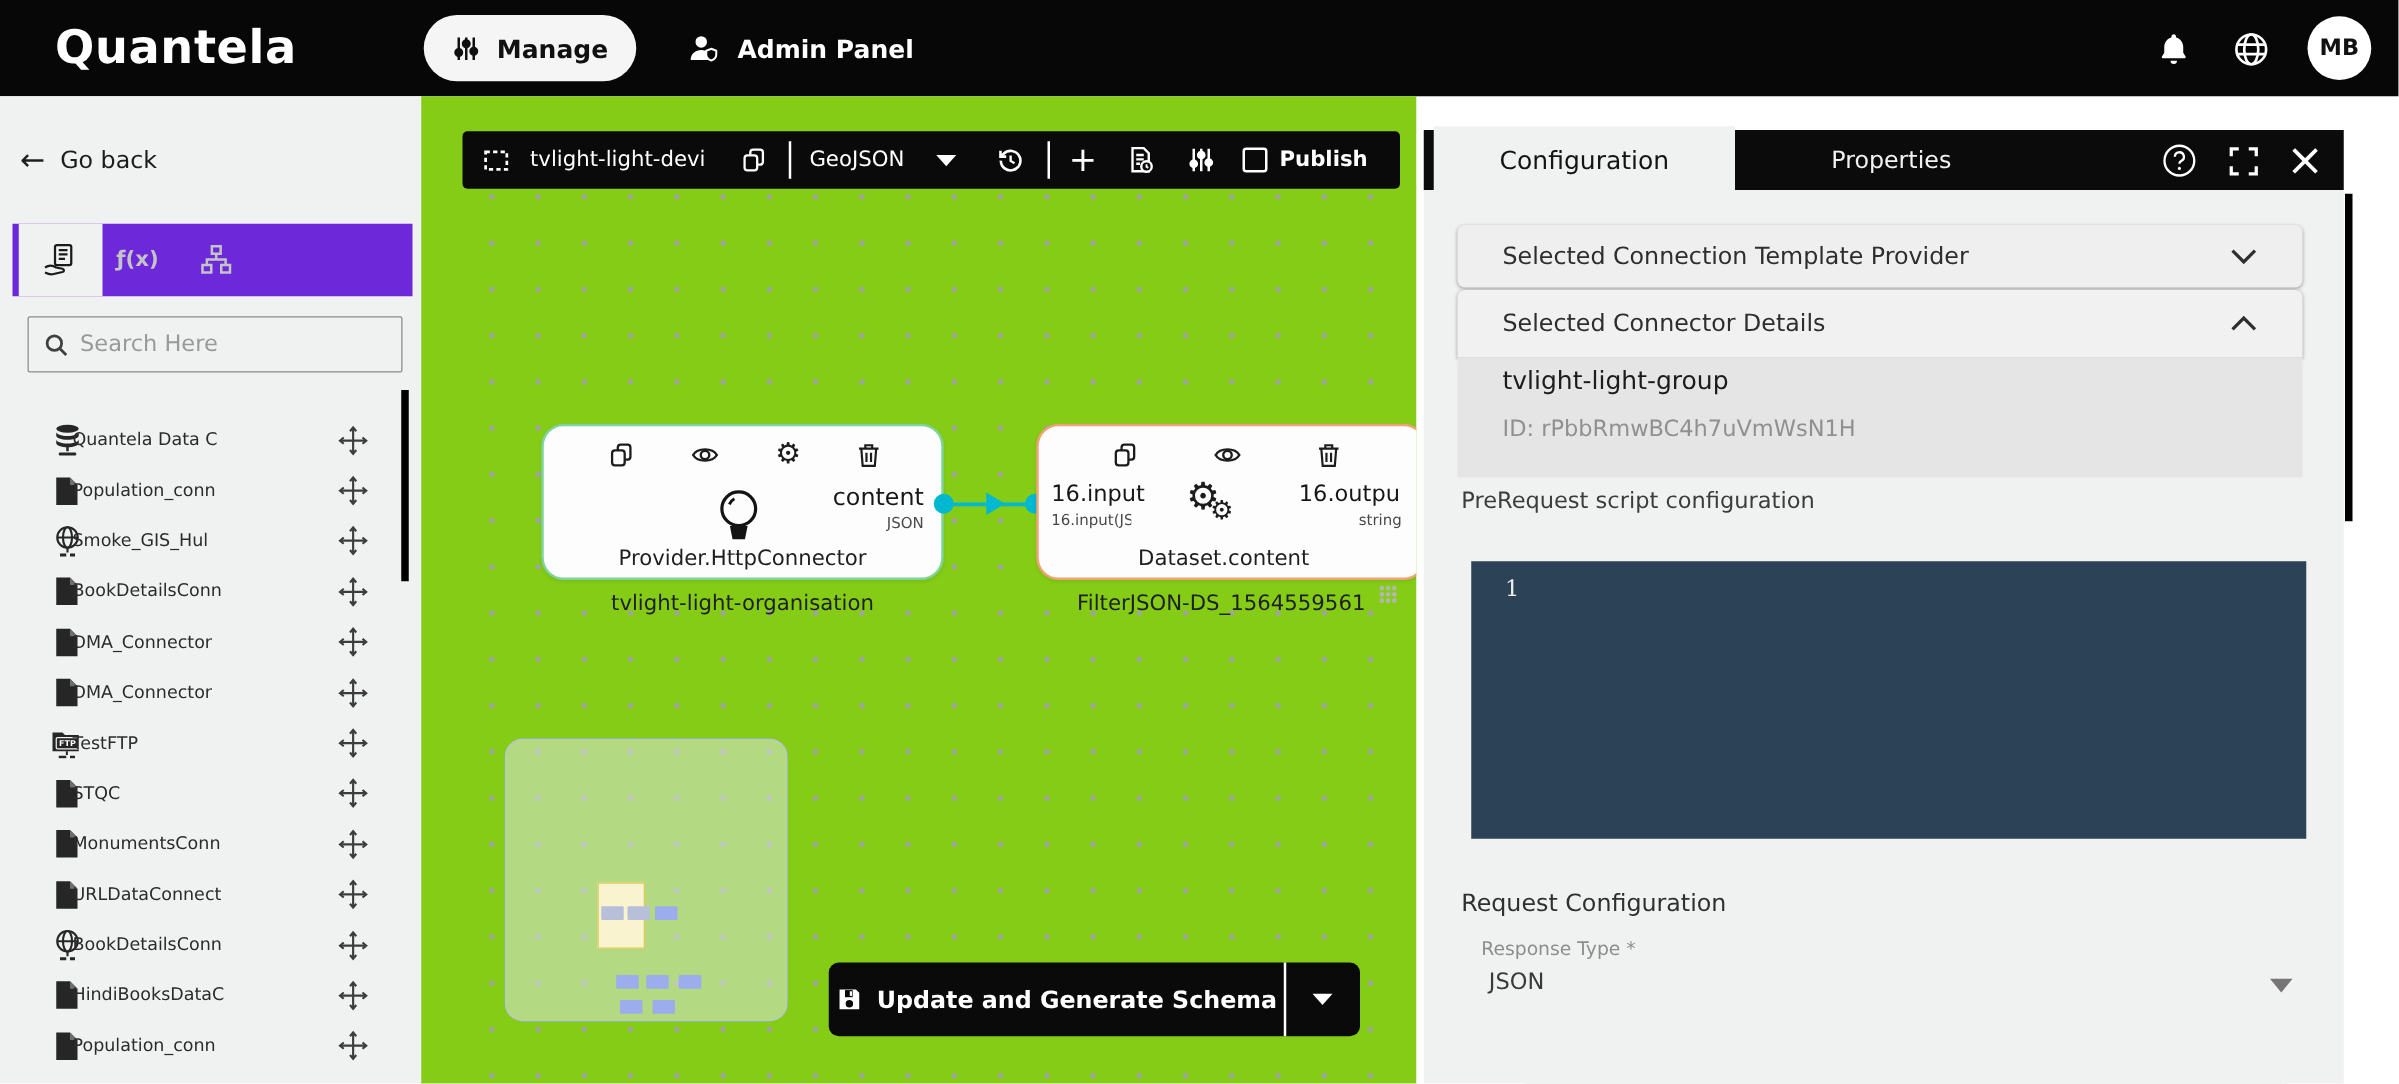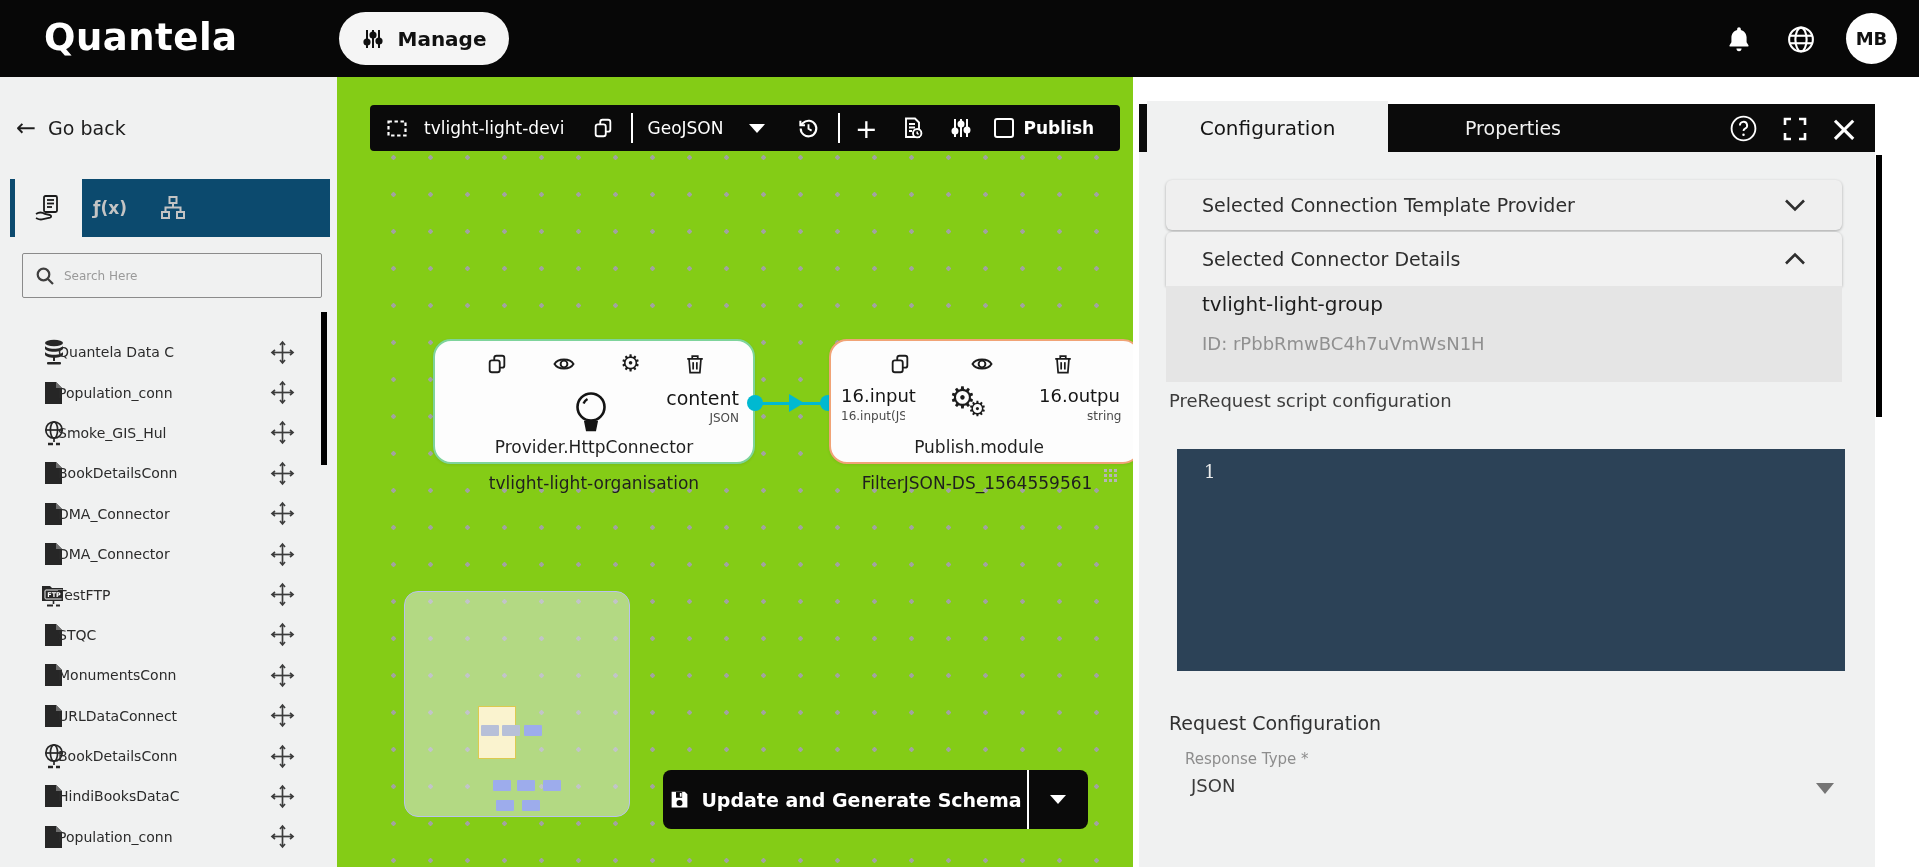--- a/index.html
+++ b/index.html
@@ -18,26 +18,26 @@
   .admin-item .lbl { font-size:20px; font-weight:600; }
   .nav-ic { top:24px; width:30px; height:30px; color:#fff; }
   .avatar { left:1846px; top:13px; width:51px; height:51px; border-radius:50%; background:#fff;
     display:flex; align-items:center; justify-content:center; font-size:18px; font-weight:600; color:#111; }
 
   
   .sidebar { left:0; top:77px; width:337px; height:790px; background:#f0f1f1; }
   .goback { left:16px; top:39px; display:flex; align-items:center; gap:12px; color:#1d1d1d; cursor:pointer; }
   .goback .arr { font-size:24px; line-height:1; }
   .goback .lbl { font-size:19px; }
-  .side-tabs { left:10px; top:102px; width:320px; height:58px; background:#0c4a6e; }
+  .side-tabs { left:10px; top:102px; width:320px; height:58px; background:#6d28d9; }
   .side-tab-active { left:5px; top:0; width:67px; height:58px; background:#f0f1f1; }
   .tab-ic { top:14px; width:30px; height:30px; }
   .searchbox { left:22px; top:176px; width:300px; height:45px; border:1.5px solid #8b8b8b; border-radius:2px;
     display:flex; align-items:center; padding:0 12px; gap:9px; background:transparent; }
-  .searchbox input { border:none; outline:none; background:transparent; font-size:12px; color:#3a3a3a; width:230px;
+  .searchbox input { border:none; outline:none; background:transparent; font-size:18px; color:#3a3a3a; width:230px;
     font-family:"DejaVu Sans", sans-serif; }
   .searchbox input::placeholder { color:#999; }
   .side-list { left:0; top:255px; width:337px; }
   .side-row { position:relative; height:40.4px; display:flex; align-items:center; }
   .li-ic { position:absolute; left:40px; width:27px; height:27px; display:inline-flex; align-items:center; justify-content:center; }
   .li-label { position:absolute; left:58px; font-size:14px; color:#2b2b2b; white-space:nowrap; }
   .li-move { position:absolute; left:270px; width:25px; height:25px; display:inline-flex; color:#3c3c3c; cursor:grab; }
   .side-scroll { left:321px; top:235px; width:6px; height:153px; background:#000; }
 
   
@@ -137,20 +137,30 @@
             <line x1="11" y1="2" x2="11" y2="20"></line>
             <line x1="17" y1="2" x2="17" y2="20"></line>
           <circle cx="5" cy="14" r="2.6" fill="#111"></circle>
             <circle cx="11" cy="7" r="2.6" fill="#111"></circle>
             <circle cx="17" cy="13" r="2.6" fill="#111"></circle>
         </svg>
       </span>
       <span class="lbl">Manage</span>
     </div>
 
+    <div class="abs admin-item">
+      <span class="ic" style="width:30px;height:30px">
+        <svg width="28" height="28" viewBox="0 0 28 28">
+          <circle cx="12" cy="8.5" r="4.6" fill="#fff"></circle>
+          <path d="M3.5 23c0-5 4-8 8.5-8s8.5 3 8.5 8z" fill="#fff"></path>
+          <path d="M20 14l4 1.6v3c0 2.3-1.6 4-4 4.8-2.4-.8-4-2.5-4-4.8v-3z" fill="#070707" stroke="#fff" stroke-width="1.6"></path>
+        </svg>
+      </span>
+      <span class="lbl">Admin Panel</span>
+    </div>
 
     <span class="abs ic nav-ic" style="left:1724px">
       <svg width="28" height="28" viewBox="0 0 24 24" fill="#fff">
         <path d="M12 2c.9 0 1.6.7 1.6 1.6v.6C16.5 5 18.5 7.5 18.5 10.6v4.2l1.6 2.5c.3.5-.1 1.2-.7 1.2H4.6c-.6 0-1-.7-.7-1.2l1.6-2.5v-4.2c0-3.1 2-5.6 4.9-6.4v-.6C10.4 2.7 11.1 2 12 2z"></path>
         <path d="M9.8 20.2h4.4a2.2 2.2 0 1 1-4.4 0z"></path>
       </svg>
     </span>
     <span class="abs ic nav-ic" style="left:1786px">
       <svg width="31" height="31" viewBox="0 0 24 24" fill="none" stroke="#fff" stroke-width="1.7">
         <circle cx="12" cy="12" r="9.5"></circle>
@@ -547,21 +557,21 @@
         <div class="p1">16.input</div>
         <div class="p2">16.input(JSO</div>
       </div>
       <span class="abs" style="left:118px; top:42px">
         <span class="gear-glyph" style="font-size:30px">⚙</span><span class="gear-glyph" style="font-size:21px; margin-left:-8px; vertical-align:-8px; display:inline-block">⚙</span>
       </span>
       <div class="port-right">
         <div class="p1">16.outpu</div>
         <div class="p2">string</div>
       </div>
-      <div class="node-title" style="width:296px">Publish.module</div>
+      <div class="node-title" style="width:296px">Dataset.content</div>
     </div>
     <div class="abs node-sub" style="left:492px; width:296px">FilterJSON-DS_1564559561</div>
 
     <div class="abs grip"></div>
 
     <div class="abs groupbox"></div>
     <div class="abs thumb-y"></div>
     <div class="mini gray" style="left:144px; top:648px"></div>
     <div class="mini gray" style="left:165px; top:648px"></div>
     <div class="mini" style="left:187px; top:648px"></div>

